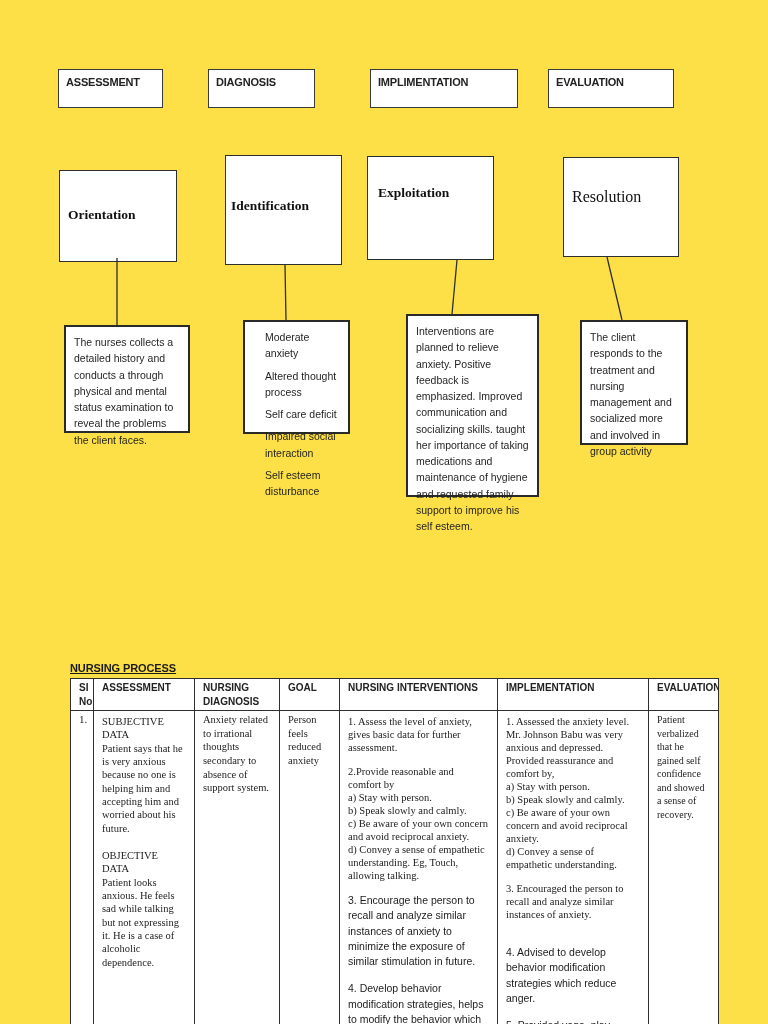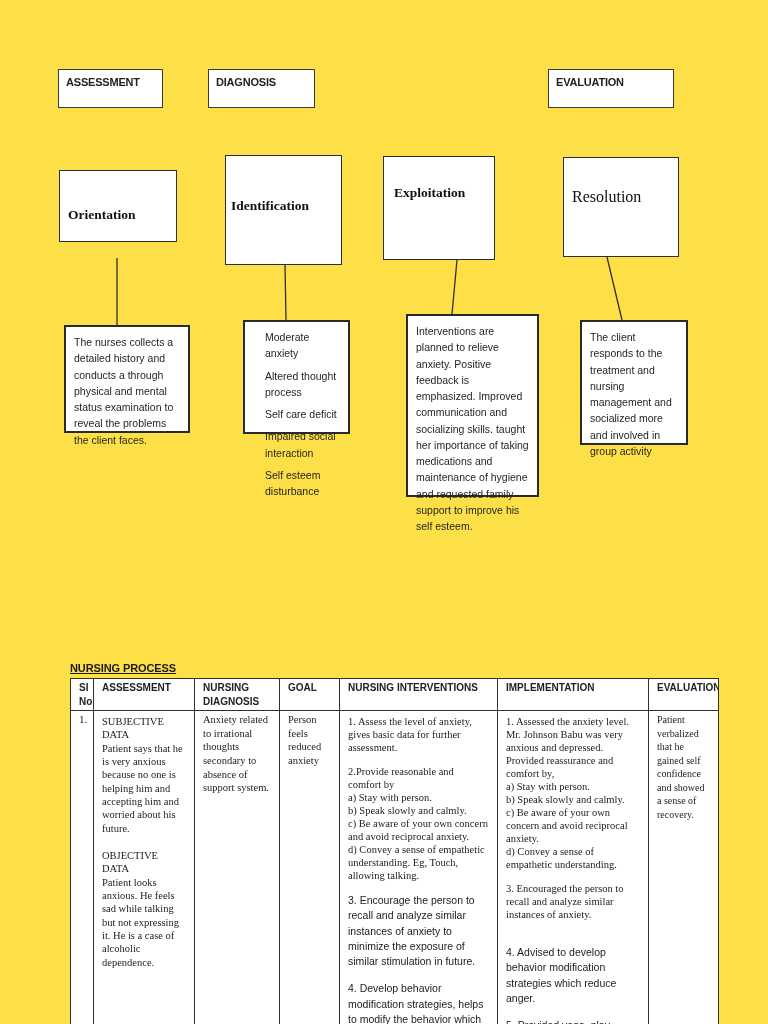--- a/index.html
+++ b/index.html
@@ -21,25 +21,25 @@
   .stage-3 {left:370px; width:148px;}
   .stage-4 {left:548px; width:126px;}
 
   .phase-box {
     position:absolute; border:1.4px solid #2e2e2e; background:#fff; box-sizing:border-box;
   }
   .phase-lbl {
     position:absolute; font-family:"Liberation Serif",serif; font-weight:bold;
     font-size:13.5px; color:#111; white-space:nowrap;
   }
-  .phase-1 {left:59px;  top:170px; width:118px; height:72px;padding-left:8px;}
+  .phase-1 {left:59px;  top:170px; width:118px; height:92px;padding-left:8px;}
   .phase-1 .phase-lbl {left:8px;  top:36px;}
   .phase-2 {left:225px; top:155px; width:117px; height:110px;}
   .phase-2 .phase-lbl {left:5px;  top:42px;}
-  .phase-3 {left:383px; top:156px; width:112px; height:104px;}
+  .phase-3 {left:367px; top:156px; width:127px; height:104px;}
   .phase-3 .phase-lbl {left:10px; top:28px;}
   .phase-4 {left:563px; top:157px; width:116px; height:100px;}
   .phase-4 .phase-lbl {left:8px; top:30px; font-weight:normal; font-size:16px;}
 
   .connectors {position:absolute; left:0; top:0; pointer-events:none;}
 
   .detail-box {
     position:absolute; border:2px solid #2a2a2a; background:#fff; box-sizing:border-box;
     padding:7px 8px; font-size:10.5px; line-height:1.55; color:#1f1f1f;
     font-family:"Liberation Sans",sans-serif;
@@ -86,20 +86,23 @@
 </head>
 <body>
 
 <div class="page">
 
   <div class="stage-box stage-1">
     <span class="lbl">ASSESSMENT</span>
   </div>
   <div class="stage-box stage-2">
     <span class="lbl">DIAGNOSIS</span>
+  </div>
+  <div class="stage-box stage-3">
+    <span class="lbl">IMPLIMENTATION</span>
   </div>
   <div class="stage-box stage-4">
     <span class="lbl">EVALUATION</span>
   </div>
 
   <div class="phase-box phase-1">
     <span class="phase-lbl">Orientation</span>
   </div>
   <div class="phase-box phase-2">
     <span class="phase-lbl">Identification</span>

